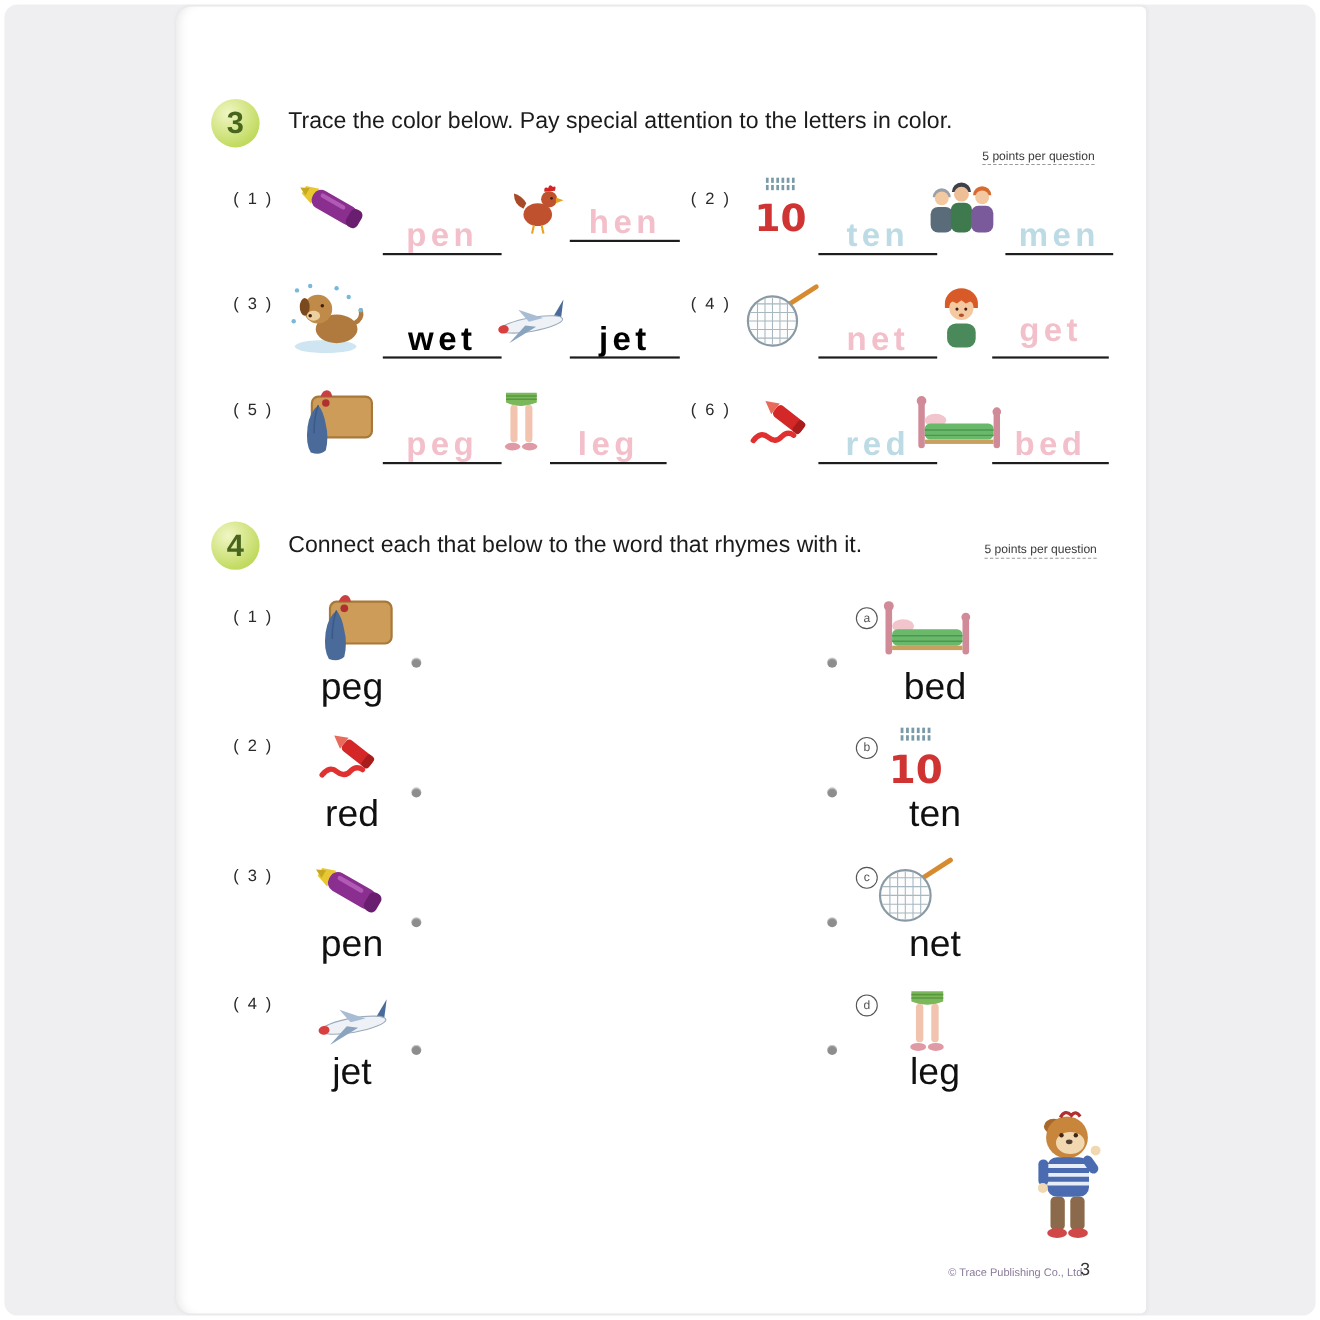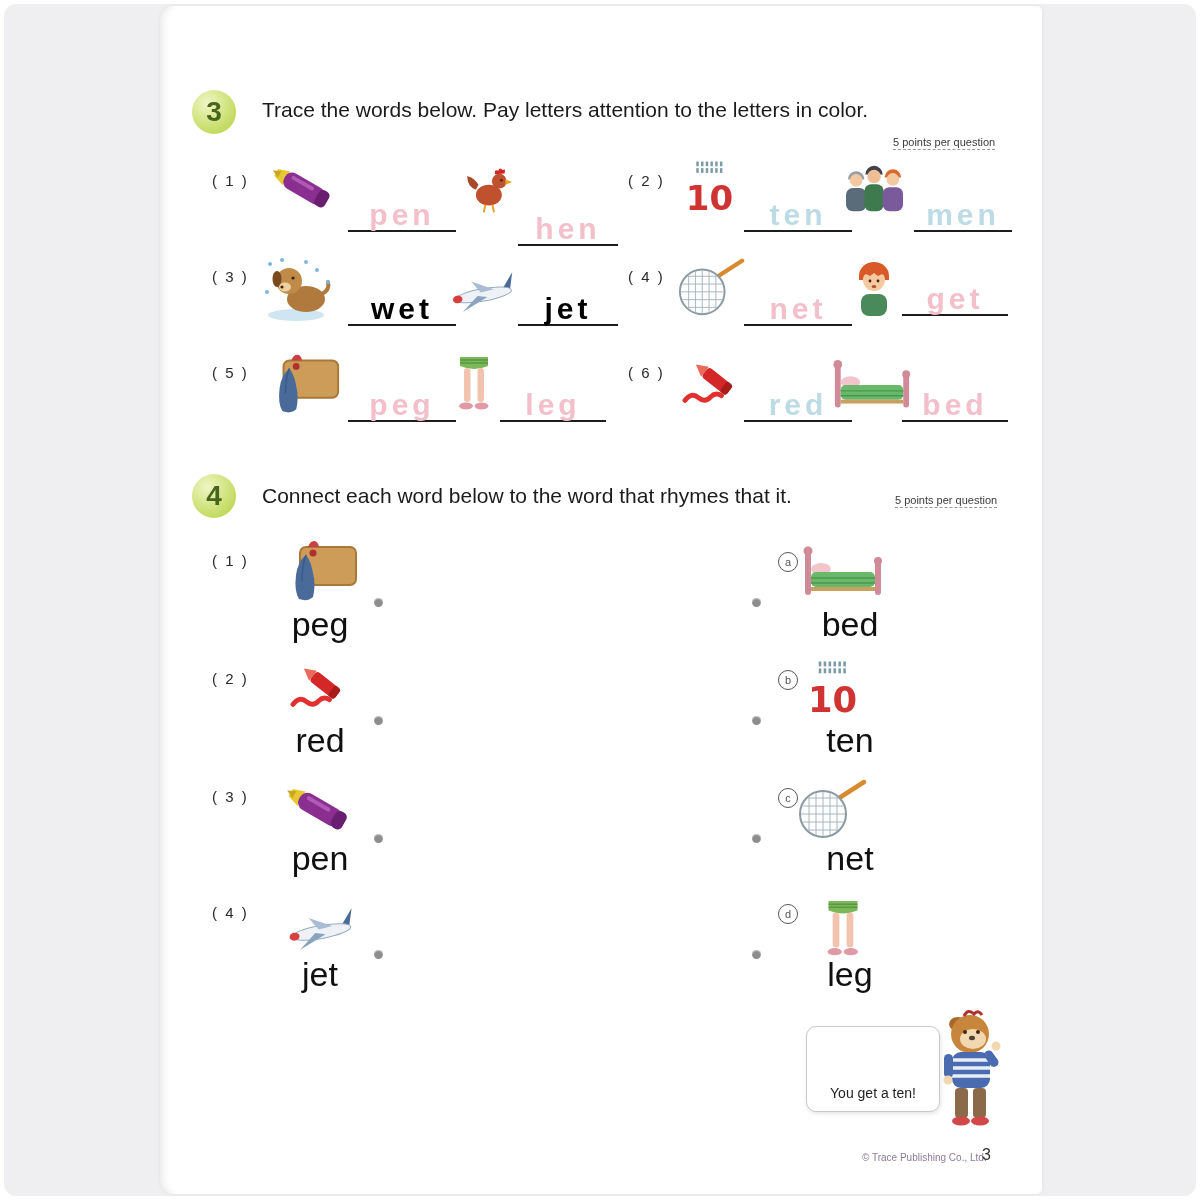--- a/index.html
+++ b/index.html
@@ -40,21 +40,21 @@
 </head>
 <body>
 
 <div id="canvas">
   <div id="photo-bg"></div>
   <div id="page"></div>
 
   <div class="abs section-circle" style="left:192px;top:90px;">
     <span>3</span>
   </div>
-  <div class="abs instruction" style="left:262px;top:98px;">Trace the words below. Pay letters attention to the letters in color.</div>
+  <div class="abs instruction" style="left:262px;top:98px;">Trace the color below. Pay special attention to the letters in color.</div>
   <div class="abs points" style="left:893px;top:136px;">5 points per question</div>
 
   <div class="abs num" style="left:212px;top:172px;">( 1 )</div>
   <div class="abs icon" style="left:266px;top:158px;width:78px;height:62px;">
       <svg viewBox="0 0 80 62" preserveAspectRatio="xMidYMid meet">
         <g transform="rotate(30 40 31)">
           <polygon points="6,27 18,23 18,39 6,35" fill="#e8c832"></polygon>
           <polygon points="2,31 10,27 10,35" fill="#c8a820"></polygon>
           <rect x="16" y="22" width="46" height="18" rx="8" fill="#8a2e8f"></rect>
           <rect x="54" y="22" width="12" height="18" rx="5" fill="#6a1e6f"></rect>
@@ -69,21 +69,21 @@
       <svg viewBox="0 0 60 62" preserveAspectRatio="xMidYMid meet">
         <path d="M16 32 Q6 28 6 16 Q14 18 19 26 Z" fill="#a84a28"></path>
         <ellipse cx="31" cy="38" rx="15" ry="12" fill="#c0512f"></ellipse>
         <circle cx="43" cy="22" r="8.5" fill="#c0512f"></circle>
         <path d="M38 14 q-1 -6 4 -4 q1 -5 5 -1 q4 -2 2 4 z" fill="#d42525"></path>
         <polygon points="50,20 58,23 50,26" fill="#e8a21e"></polygon>
         <circle cx="45.5" cy="21" r="1.4" fill="#402010"></circle>
         <path d="M27 49 l-2 9 M35 49 l2 9" stroke="#e8a21e" stroke-width="2.2" fill="none"></path>
       </svg>
     </div>
-  <div class="abs trace-slot" style="left:518px;top:198px;width:100px;">
+  <div class="abs trace-slot" style="left:518px;top:172px;width:100px;">
     <span class="trace-word trace-pink">hen</span>
   </div>
 
   <div class="abs num" style="left:628px;top:172px;">( 2 )</div>
   <div class="abs icon" style="left:684px;top:156px;width:52px;height:64px;">
       <svg viewBox="0 0 55 62" preserveAspectRatio="xMidYMid meet">
         <g fill="#7a9aa8">
           <rect x="13" y="3" width="2.6" height="5"></rect>
           <rect x="18" y="3" width="2.6" height="5"></rect>
           <rect x="23" y="3" width="2.6" height="5"></rect>
@@ -174,21 +174,21 @@
       <svg viewBox="0 0 48 62" preserveAspectRatio="xMidYMid meet">
         <path d="M9 20 a15 14 0 0 1 30 0 l0 4 h-30 z" fill="#d85a28"></path>
         <circle cx="24" cy="24" r="11" fill="#f5c9a0"></circle>
         <path d="M13 20 a11 10 0 0 1 22 0 l-3 -2 -4 2 -4 -3 -4 3 -4 -2 z" fill="#d85a28"></path>
         <circle cx="20" cy="25" r="1.4" fill="#402010"></circle>
         <circle cx="28" cy="25" r="1.4" fill="#402010"></circle>
         <ellipse cx="24" cy="30.5" rx="2.4" ry="1.6" fill="#b05030"></ellipse>
         <rect x="11" y="38" width="26" height="22" rx="8" fill="#4a8a5a"></rect>
       </svg>
     </div>
-  <div class="abs trace-slot" style="left:902px;top:268px;width:106px;">
+  <div class="abs trace-slot" style="left:902px;top:278px;width:106px;align-items:center;">
     <span class="trace-word trace-pink">get</span>
   </div>
 
   <div class="abs num" style="left:212px;top:364px;">( 5 )</div>
   <div class="abs icon" style="left:264px;top:352px;width:80px;height:64px;">
       <svg viewBox="0 0 82 64" preserveAspectRatio="xMidYMid meet">
         <rect x="20" y="8" width="56" height="38" rx="6" fill="#cc9c58" stroke="#a87838" stroke-width="2"></rect>
         <path d="M28 8 q2 -6 6 -6 q4 0 5 6" fill="#c84040"></path>
         <circle cx="33" cy="14" r="3.5" fill="#b03030"></circle>
         <path d="M26 16 q-8 6 -10 20 q-2 16 3 24 q9 3 14 -2 q3 -12 0 -24 q-2 -12 -7 -18 z" fill="#4a6b9a"></path>
@@ -238,21 +238,21 @@
         <rect x="13" y="46" width="64" height="4" fill="#c8a060"></rect>
       </svg>
     </div>
   <div class="abs trace-slot" style="left:902px;top:374px;width:106px;">
     <span class="trace-word trace-pink">bed</span>
   </div>
 
   <div class="abs section-circle" style="left:192px;top:474px;">
     <span>4</span>
   </div>
-  <div class="abs instruction" style="left:262px;top:484px;">Connect each word below to the word that rhymes that it.</div>
+  <div class="abs instruction" style="left:262px;top:484px;">Connect each that below to the word that rhymes with it.</div>
   <div class="abs points" style="left:895px;top:494px;">5 points per question</div>
 
   <div class="abs num" style="left:212px;top:552px;">( 1 )</div>
   <div class="abs icon" style="left:280px;top:538px;width:82px;height:66px;">
       <svg viewBox="0 0 82 64" preserveAspectRatio="xMidYMid meet">
         <rect x="20" y="8" width="56" height="38" rx="6" fill="#cc9c58" stroke="#a87838" stroke-width="2"></rect>
         <path d="M28 8 q2 -6 6 -6 q4 0 5 6" fill="#c84040"></path>
         <circle cx="33" cy="14" r="3.5" fill="#b03030"></circle>
         <path d="M26 16 q-8 6 -10 20 q-2 16 3 24 q9 3 14 -2 q3 -12 0 -24 q-2 -12 -7 -18 z" fill="#4a6b9a"></path>
         <path d="M26 16 q-4 10 -4 26" stroke="#3a5b8a" stroke-width="1.5" fill="none"></path>
@@ -370,23 +370,20 @@
         <path d="M8 6 h28 M8 9 h28" stroke="#5a9840" stroke-width="1.4"></path>
         <rect x="12" y="14" width="6.5" height="34" rx="3.2" fill="#f2c4b0"></rect>
         <rect x="25.5" y="14" width="6.5" height="34" rx="3.2" fill="#f2c4b0"></rect>
         <ellipse cx="14" cy="52" rx="7" ry="3.5" fill="#e09aa6"></ellipse>
         <ellipse cx="29.5" cy="52" rx="7" ry="3.5" fill="#e09aa6"></ellipse>
       </svg>
     </div>
   <div class="abs word" style="left:795px;top:956px;width:110px;">leg</div>
   <div class="abs dot" style="left:752px;top:950px;"></div>
 
-  <div class="abs callout" style="left:806px;top:1026px;width:132px;height:74px;">
-    <span>You get a ten!</span>
-  </div>
   <div class="abs icon" style="left:928px;top:1008px;width:84px;height:124px;">
       <svg viewBox="0 0 84 124" preserveAspectRatio="xMidYMid meet">
         <ellipse cx="30" cy="16" rx="9" ry="7" fill="#a8682a"></ellipse>
         <circle cx="42" cy="26" r="19" fill="#c8863c"></circle>
         <path d="M36 8 q4 -8 10 -2 q4 -5 8 1" stroke="#b03030" stroke-width="3" fill="none"></path>
         <ellipse cx="45" cy="31" rx="13" ry="10" fill="#f2d8b0"></ellipse>
         <circle cx="37" cy="24" r="2" fill="#402818"></circle>
         <circle cx="50" cy="24" r="2" fill="#402818"></circle>
         <ellipse cx="44" cy="30" rx="3" ry="2.2" fill="#504030"></ellipse>
         <rect x="24" y="44" width="38" height="36" rx="9" fill="#4a6bb0"></rect>

